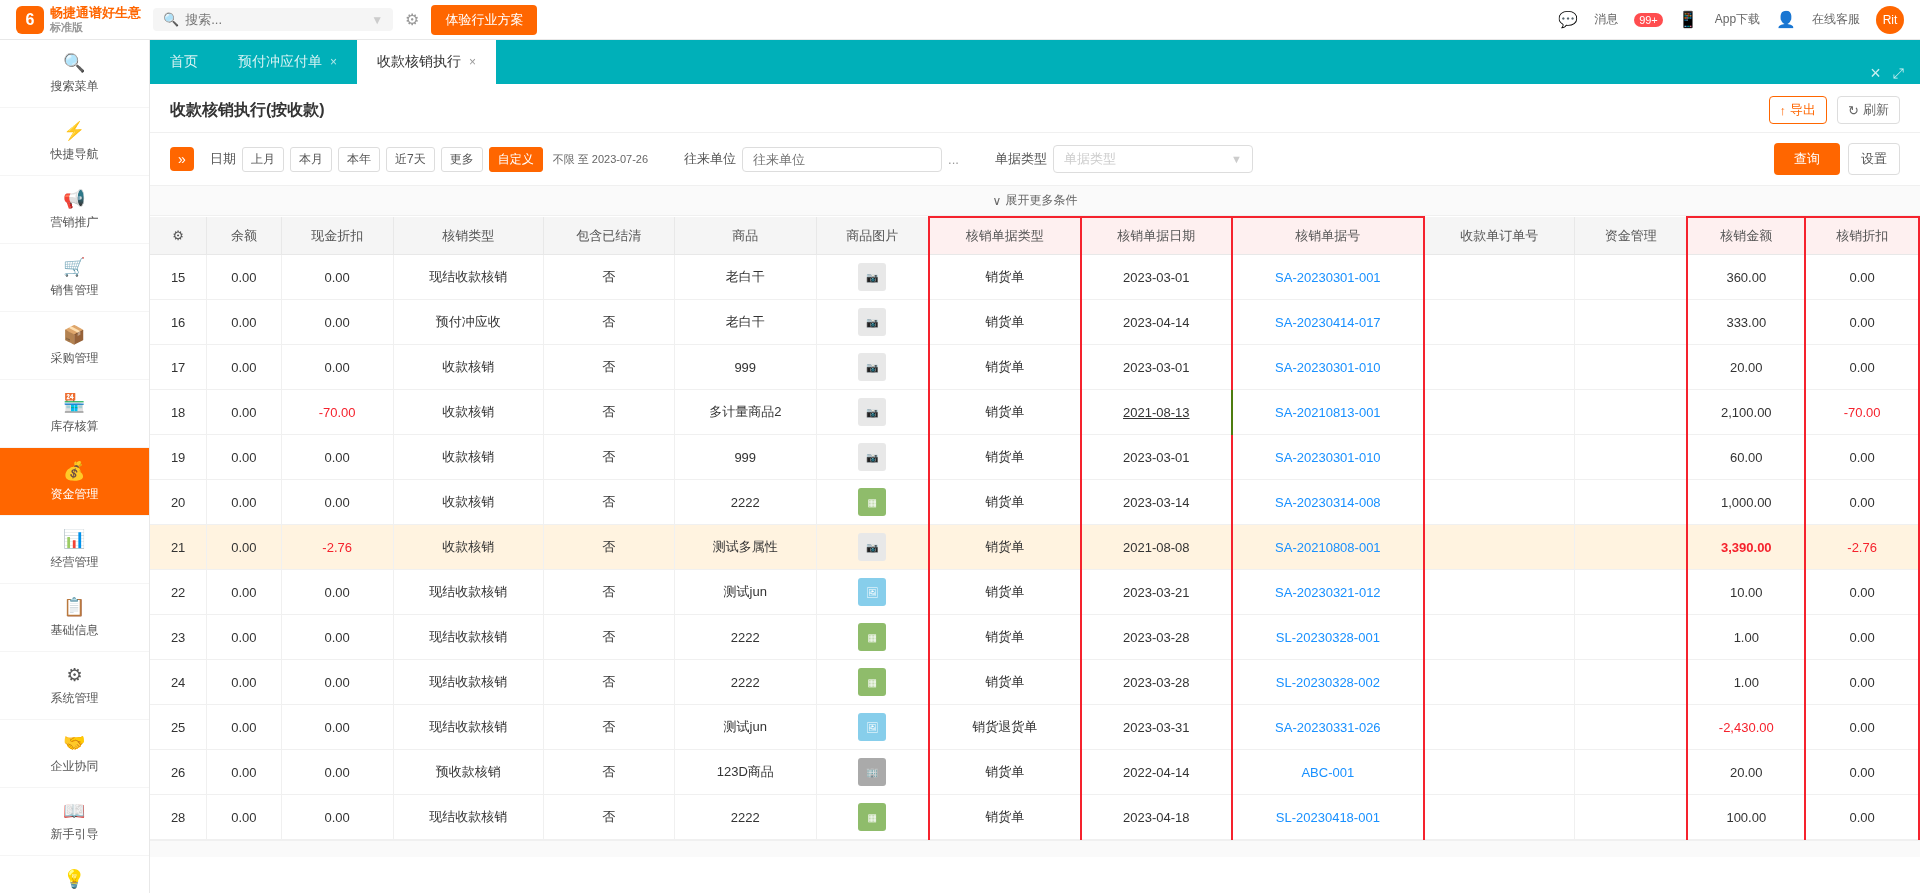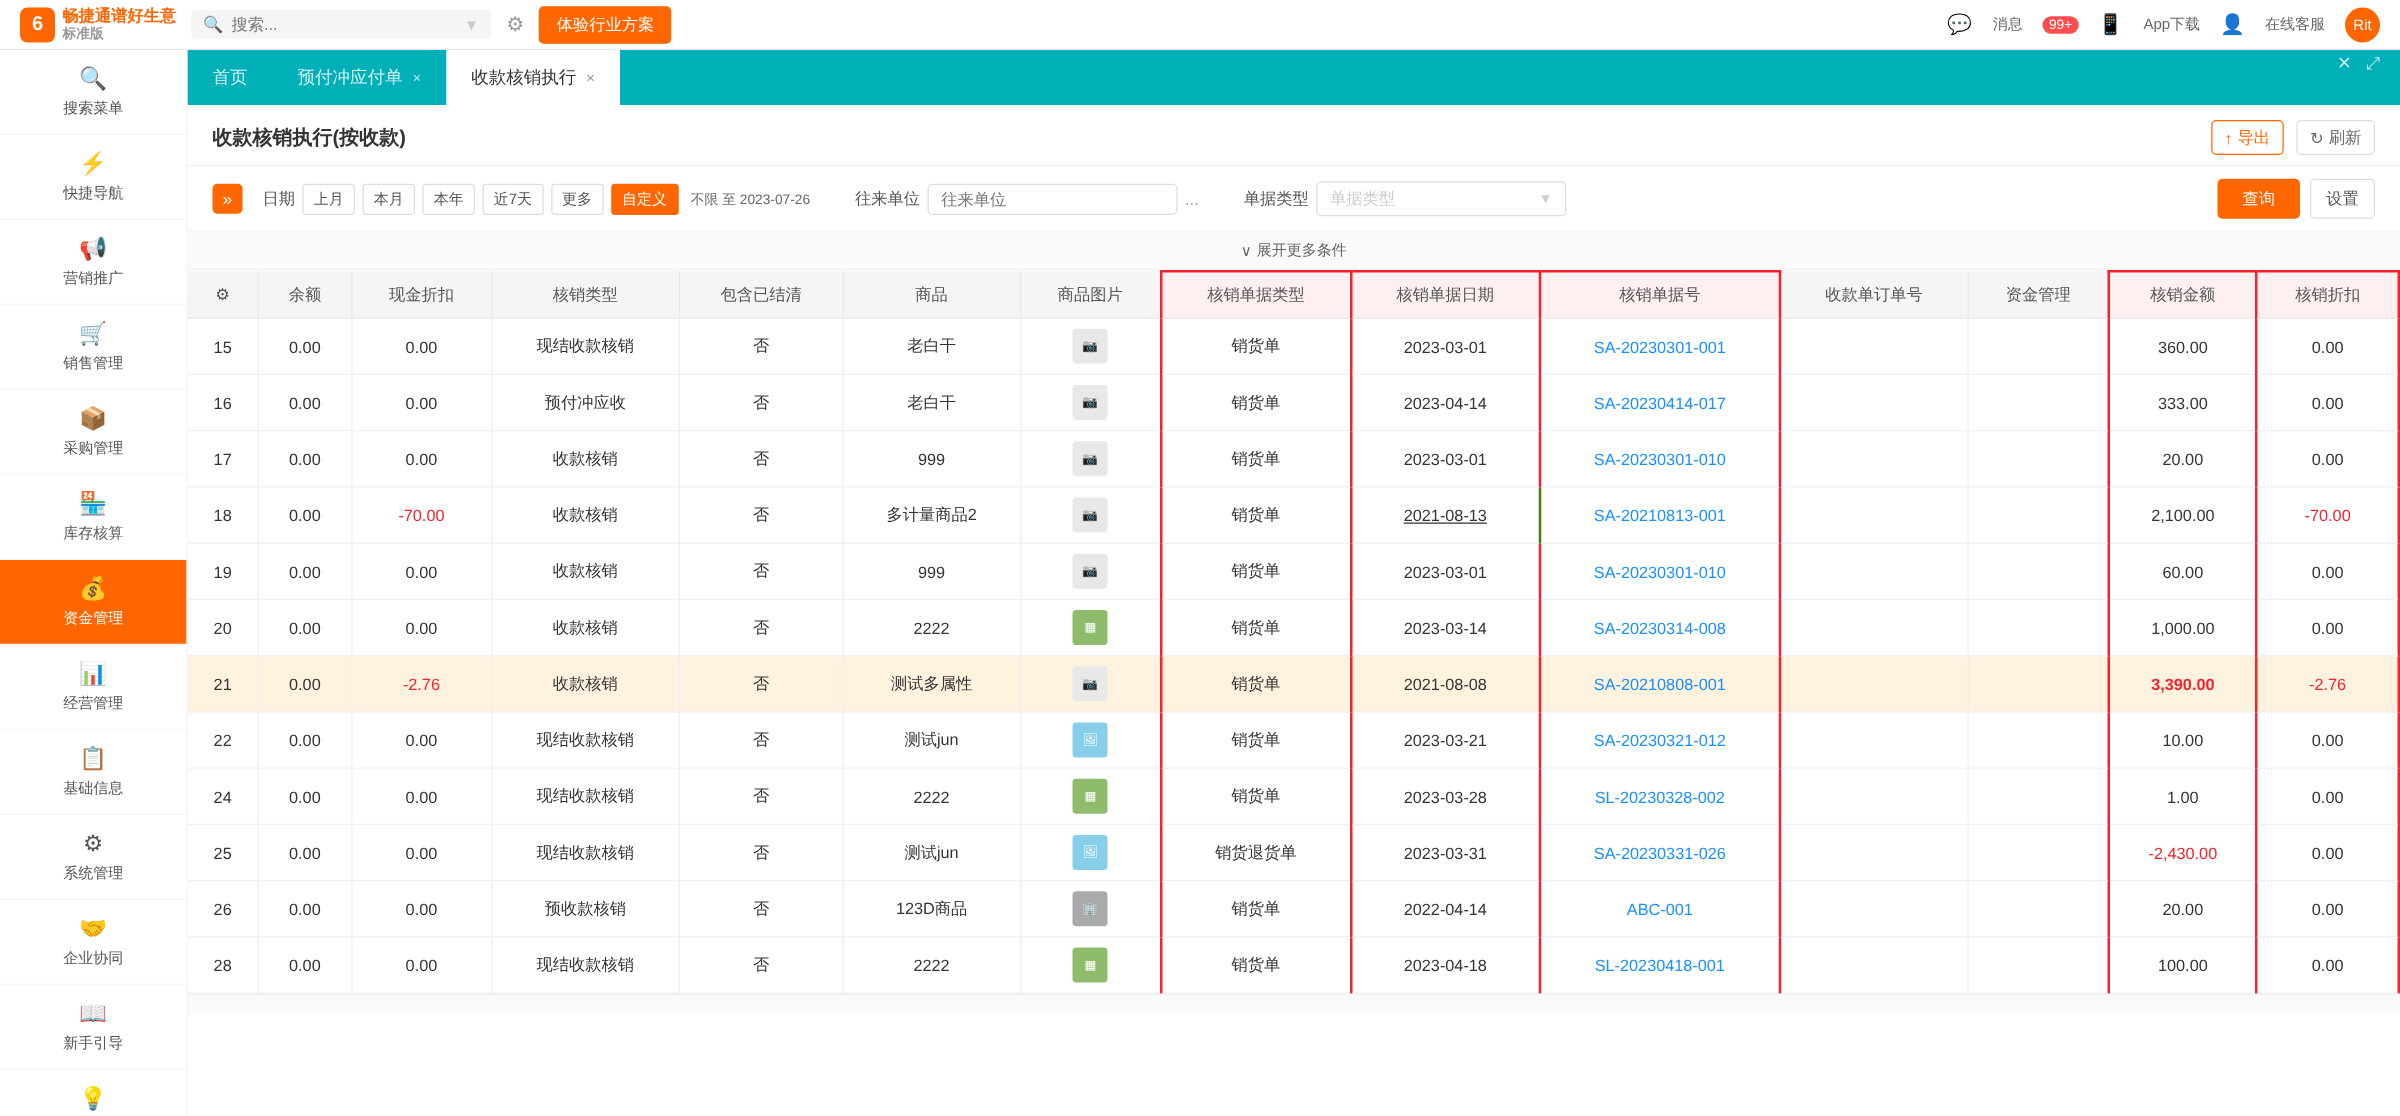--- a/index.html
+++ b/index.html
@@ -63,21 +63,21 @@
     .img-placeholder2 { width: 28px; height: 28px; background: #8fbc6b; border-radius: 3px; display: inline-flex; align-items: center; justify-content: center; color: #fff; font-size: 10px; }
     .img-placeholder3 { width: 28px; height: 28px; background: #87ceeb; border-radius: 3px; display: inline-flex; align-items: center; justify-content: center; color: #fff; font-size: 10px; }
     
     .table-footer { display: flex; align-items: center; justify-content: flex-end; padding: 8px 20px; border-top: 1px solid #f0f0f0; background: #fafafa; font-size: 13px; gap: 40px; }
     
     
     .table-container::-webkit-scrollbar { width: 6px; height: 6px; }
     .table-container::-webkit-scrollbar-thumb { background: #ccc; border-radius: 3px; }
     
     
-    .teal-tabs { background: #00b0b9; display: flex; align-items: flex-start; height: 44px; }
+    .teal-tabs { background: #00b0b9; display: flex; align-items: flex-end; height: 44px; }
     .teal-tab { padding: 0 20px; height: 44px; display: flex; align-items: center; color: rgba(255,255,255,0.85); font-size: 14px; cursor: pointer; gap: 8px; }
     .teal-tab.active { background: #fff; color: #333; }
     .teal-tab-close { color: rgba(255,255,255,0.7); font-size: 12px; }
     .teal-tab.active .teal-tab-close { color: #999; }
     .teal-tabs-end { margin-left: auto; display: flex; align-items: center; gap: 12px; padding-right: 16px; color: rgba(255,255,255,0.8); font-size: 18px; cursor: pointer; }
   </style>
 </head>
 <body>
 
 <div class="top-bar">
@@ -387,20 +387,36 @@
     <td style="text-align:center;"><div class="img-placeholder3">🖼</div></td>
     <td style="border-left:2px solid #f5222d;border-right:2px solid #f5222d;">销货单</td>
     <td style="border-left:2px solid #f5222d;border-right:2px solid #f5222d;">2023-03-21</td>
     <td style="border-left:2px solid #f5222d;border-right:2px solid #f5222d;"><a class="link-text">SA-20230321-012</a></td>
     <td></td>
     <td></td>
     <td class="" style="border-left:2px solid #f5222d;border-right:2px solid #f5222d;">10.00</td>
     <td class="" style="border-left:2px solid #f5222d;border-right:2px solid #f5222d;">0.00</td>
   </tr>
               <tr>
+    <td>23</td>
+    <td>0.00</td>
+    <td class="">0.00</td>
+    <td>现结收款核销</td>
+    <td>否</td>
+    <td>2222</td>
+    <td style="text-align:center;"><div class="img-placeholder2">▦</div></td>
+    <td style="border-left:2px solid #f5222d;border-right:2px solid #f5222d;">销货单</td>
+    <td style="border-left:2px solid #f5222d;border-right:2px solid #f5222d;">2023-03-28</td>
+    <td style="border-left:2px solid #f5222d;border-right:2px solid #f5222d;"><a class="link-text">SL-20230328-001</a></td>
+    <td></td>
+    <td></td>
+    <td class="" style="border-left:2px solid #f5222d;border-right:2px solid #f5222d;">1.00</td>
+    <td class="" style="border-left:2px solid #f5222d;border-right:2px solid #f5222d;">0.00</td>
+  </tr>
+              <tr>
     <td>24</td>
     <td>0.00</td>
     <td class="">0.00</td>
     <td>现结收款核销</td>
     <td>否</td>
     <td>2222</td>
     <td style="text-align:center;"><div class="img-placeholder2">▦</div></td>
     <td style="border-left:2px solid #f5222d;border-right:2px solid #f5222d;">销货单</td>
     <td style="border-left:2px solid #f5222d;border-right:2px solid #f5222d;">2023-03-28</td>
     <td style="border-left:2px solid #f5222d;border-right:2px solid #f5222d;"><a class="link-text">SL-20230328-002</a></td>

